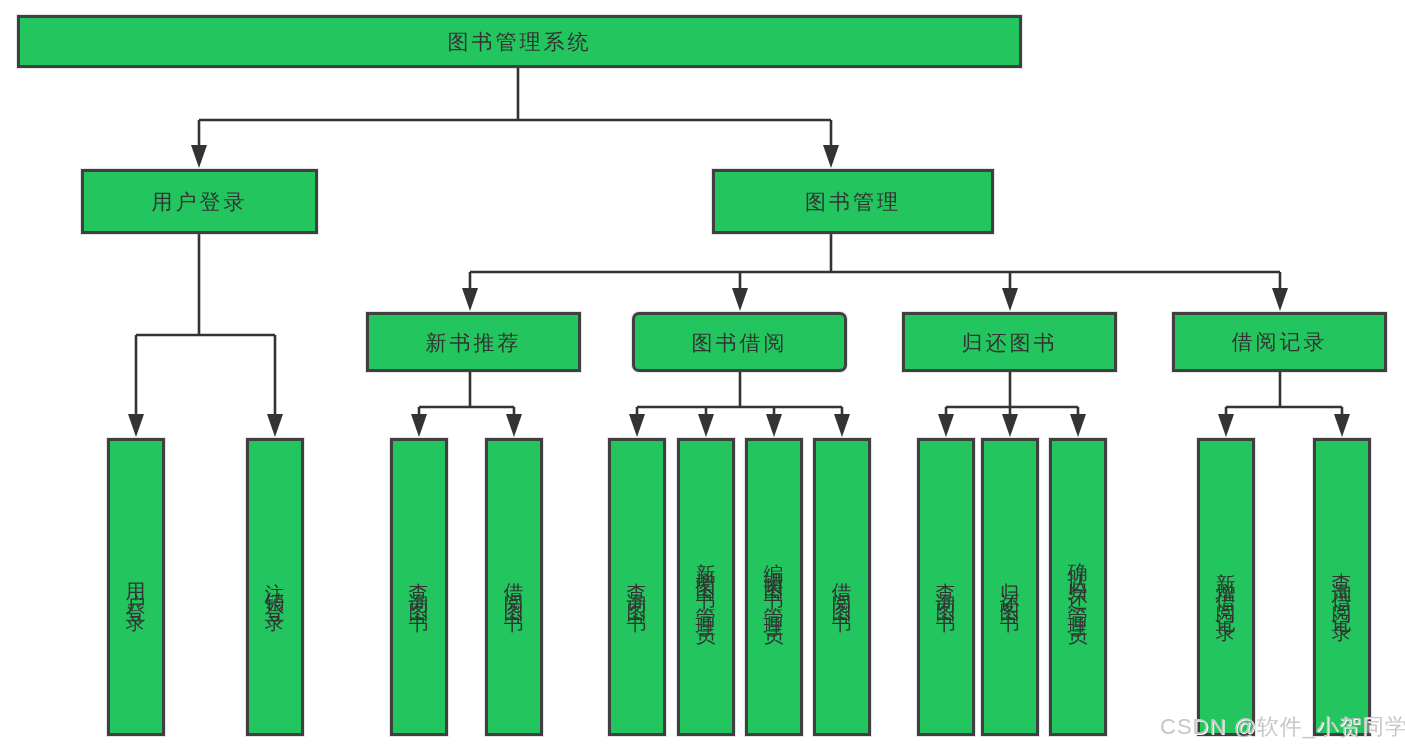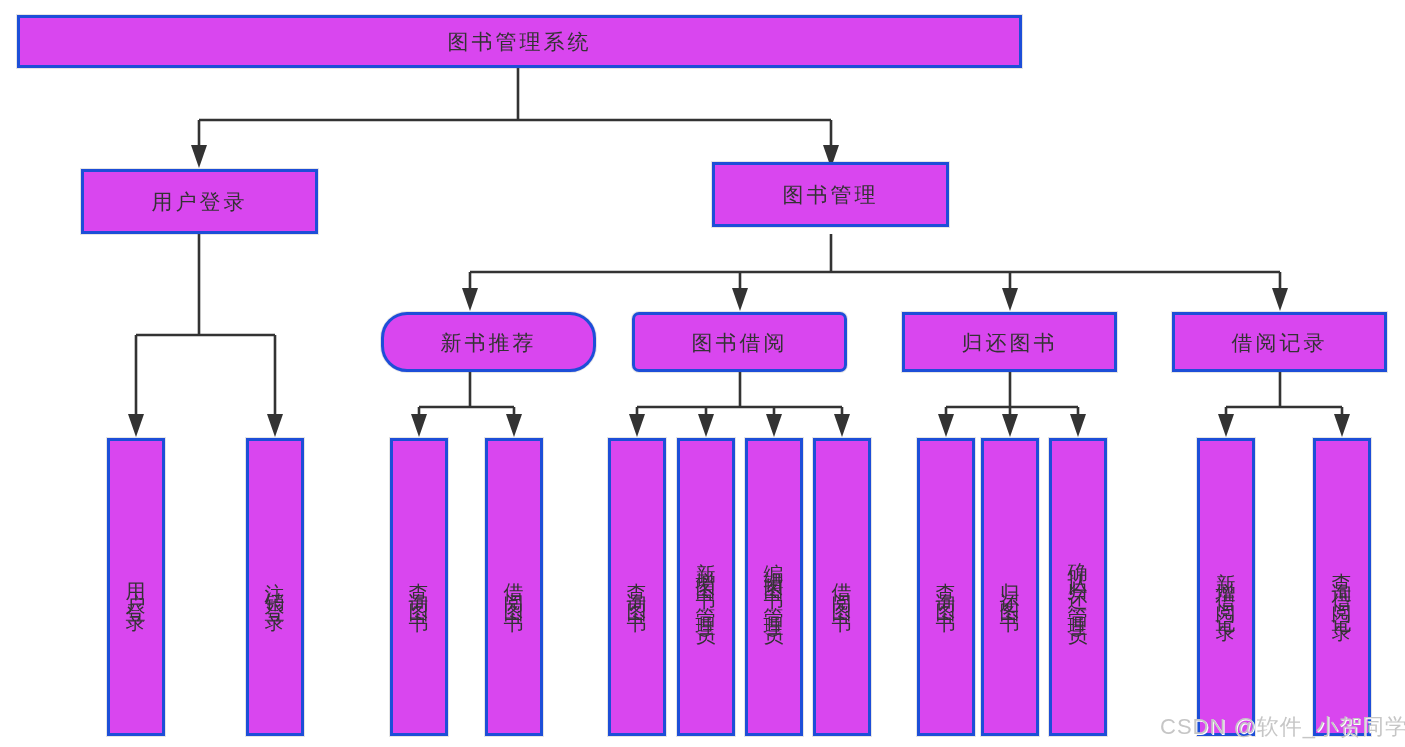--- a/index.html
+++ b/index.html
@@ -19,22 +19,22 @@
   #connectors {
     position: absolute;
     left: 0;
     top: 0;
     width: 1405px;
     height: 747px;
   }
   .node {
     position: absolute;
     box-sizing: border-box;
-    background: #d946ef;
-    border: 3px solid #1d4ed8;
+    background: #22c55e;
+    border: 3px solid #404040;
     display: flex;
     align-items: center;
     justify-content: center;
     font-size: 21px;
     letter-spacing: 3px;
     color: #333333;
     text-align: center;
     line-height: 1;
     box-shadow: 0 0 0 1px rgba(80,80,80,0.15);
   }
@@ -42,27 +42,27 @@
     writing-mode: vertical-rl;
     text-orientation: mixed;
     font-size: 20px;
     letter-spacing: 10px;
     padding: 4px 0;
   }
   
   .n-root   { left: 17px;   top: 15px;  width: 1005px; height: 53px; }
   
   .n-l2a    { left: 81px;   top: 169px; width: 237px;  height: 65px; }
-  .n-l2b    { left: 712px;  top: 162px; width: 237px;  height: 65px; }
+  .n-l2b    { left: 712px;  top: 169px; width: 282px;  height: 65px; }
   
   .n-l3     { top: 312px; width: 215px; height: 60px; }
-  .n-l3a    { left: 381px; border-radius: 26px; }
+  .n-l3a    { left: 366px; }
   .n-l3b    { left: 632px; border-radius: 7px; }
   .n-l3c    { left: 902px; }
-  .n-l3d    { left: 1172px; }
+  .n-l3d    { left: 1172px; font-family: Liberation Serif, serif; }
   
   .leaf     { top: 438px; width: 58px; height: 298px; }
   .lf-01 { left: 107px; }
   .lf-02 { left: 246px; }
   .lf-03 { left: 390px; }
   .lf-04 { left: 485px; }
   .lf-05 { left: 608px; }
   .lf-06 { left: 677px; }
   .lf-07 { left: 745px; }
   .lf-08 { left: 813px; }

